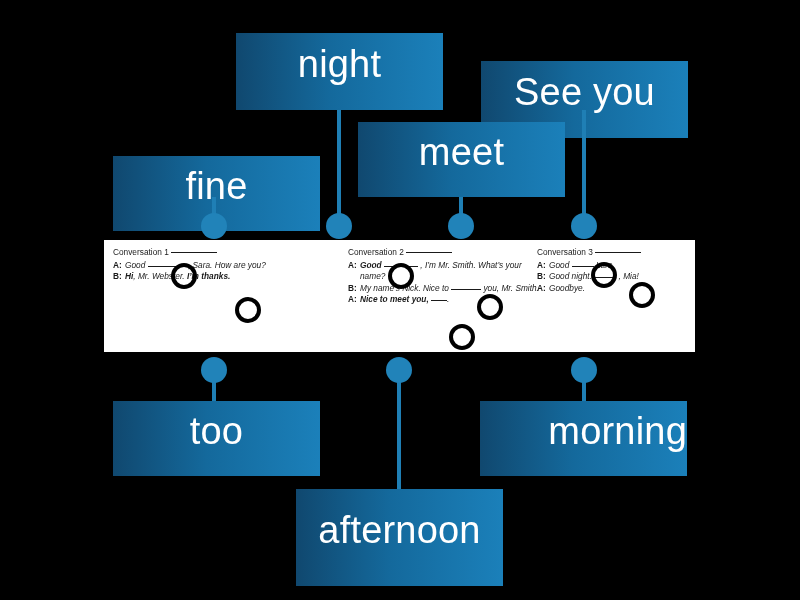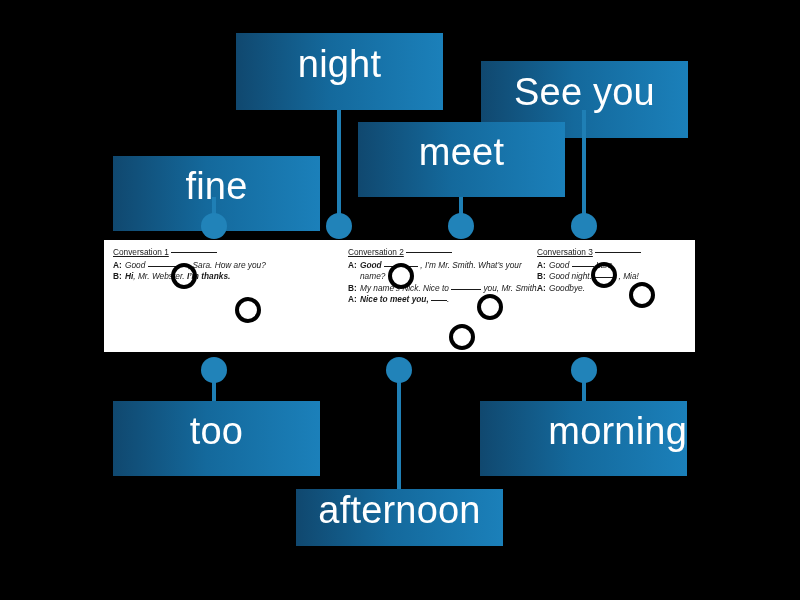--- a/index.html
+++ b/index.html
@@ -83,21 +83,20 @@
     font-family: "Liberation Sans", sans-serif;
     color: #1a1a1a;
     font-size: 8.3px;
     line-height: 11.5px;
   }
   .conv-title {
     font-size: 8.3px;
     color: #1a1a1a;
     white-space: nowrap;
     margin-bottom: 1px;
-    text-decoration: underline;
   }
   .conv-title .rule {
     display: inline-block;
     width: 46px;
     border-bottom: 1px solid #1a1a1a;
     vertical-align: 2px;
     margin-left: 2px;
   }
   .line {
     display: flex;
@@ -148,21 +147,21 @@
       </div>
       <div class="tile" style="left: 358px; top: 122px; width: 207px; height: 75px;">
         <span class="tile-label">meet</span>
       </div>
       <div class="tile" style="left: 113px; top: 401px; width: 207px; height: 75px;">
         <span class="tile-label">too</span>
       </div>
       <div class="tile" style="left: 480px; top: 401px; width: 207px; height: 75px; justify-content: flex-end;">
         <span class="tile-label">morning</span>
       </div>
-      <div class="tile" style="left: 296px; top: 489px; width: 207px; height: 57px;">
+      <div class="tile" style="left: 296px; top: 489px; width: 207px; height: 97px;">
         <span class="tile-label">afternoon</span>
       </div>
     </div>
 
   <div id="pins-layer">
       <div class="pin down" style="left: 201px; top: 197px; height: 42px;">
         <div class="stem" style="height: 22px;"></div>
         <div class="head"></div>
       </div>
       <div class="pin down" style="left: 326px; top: 110px; height: 129px;">

